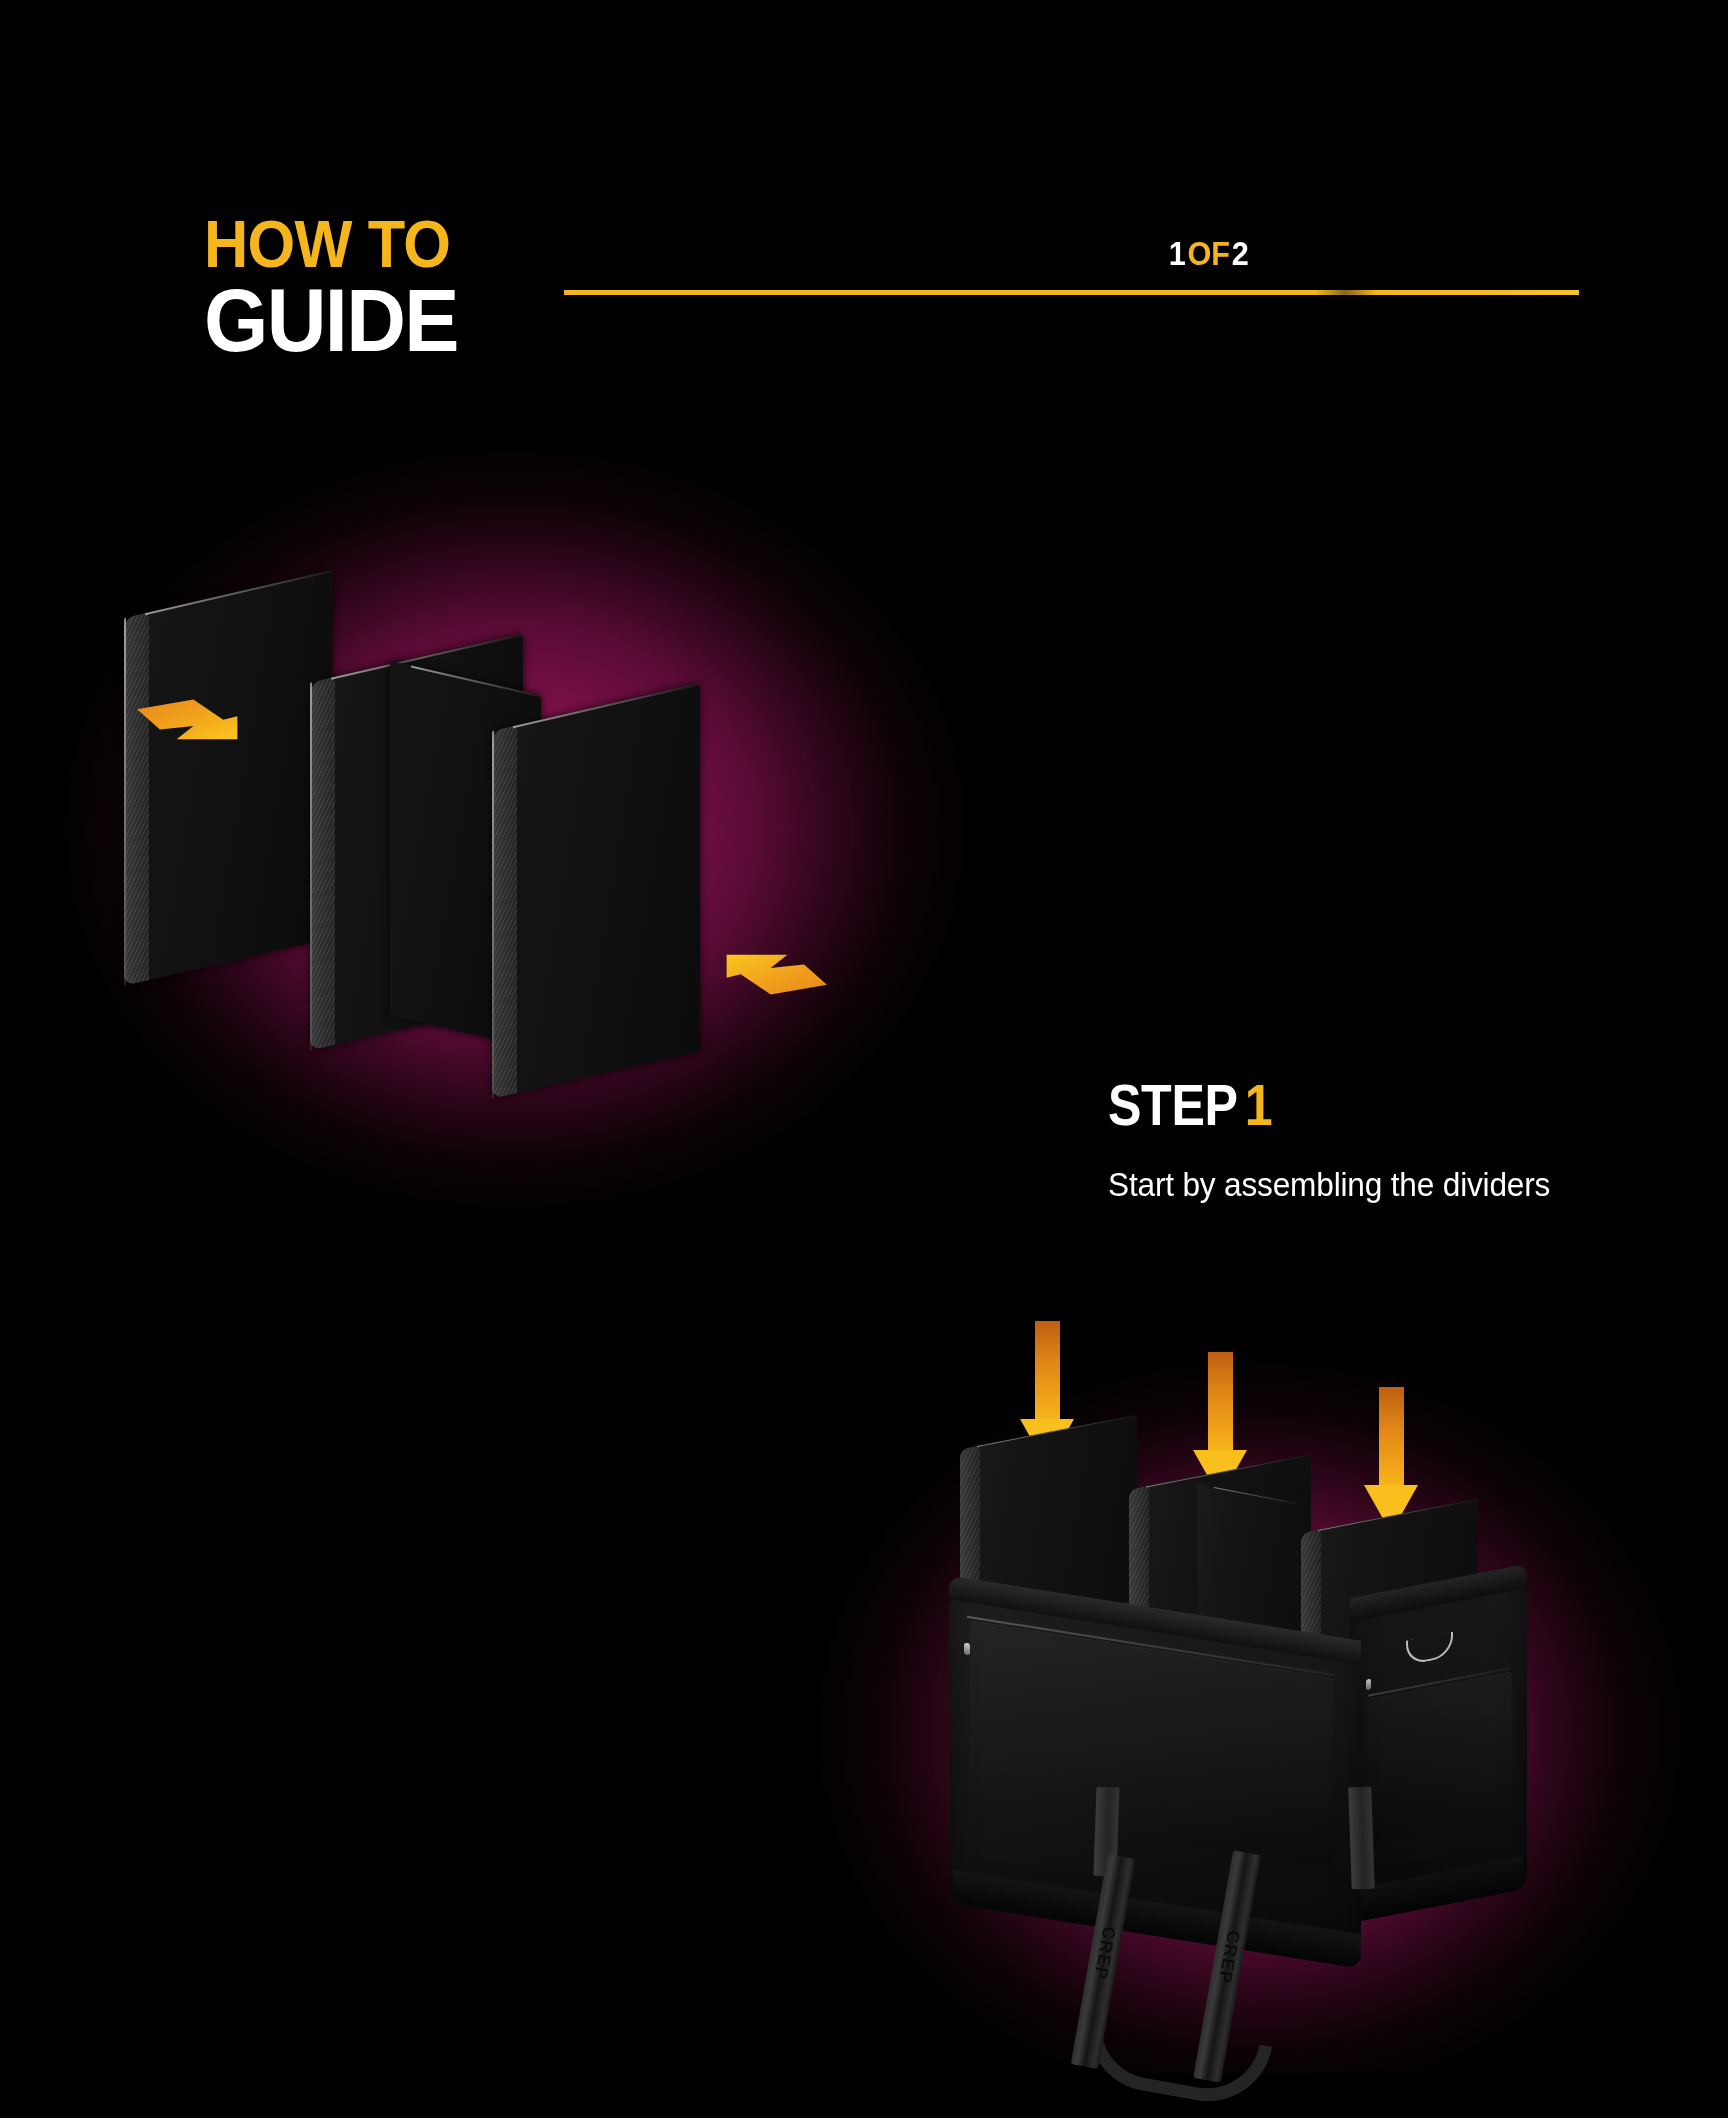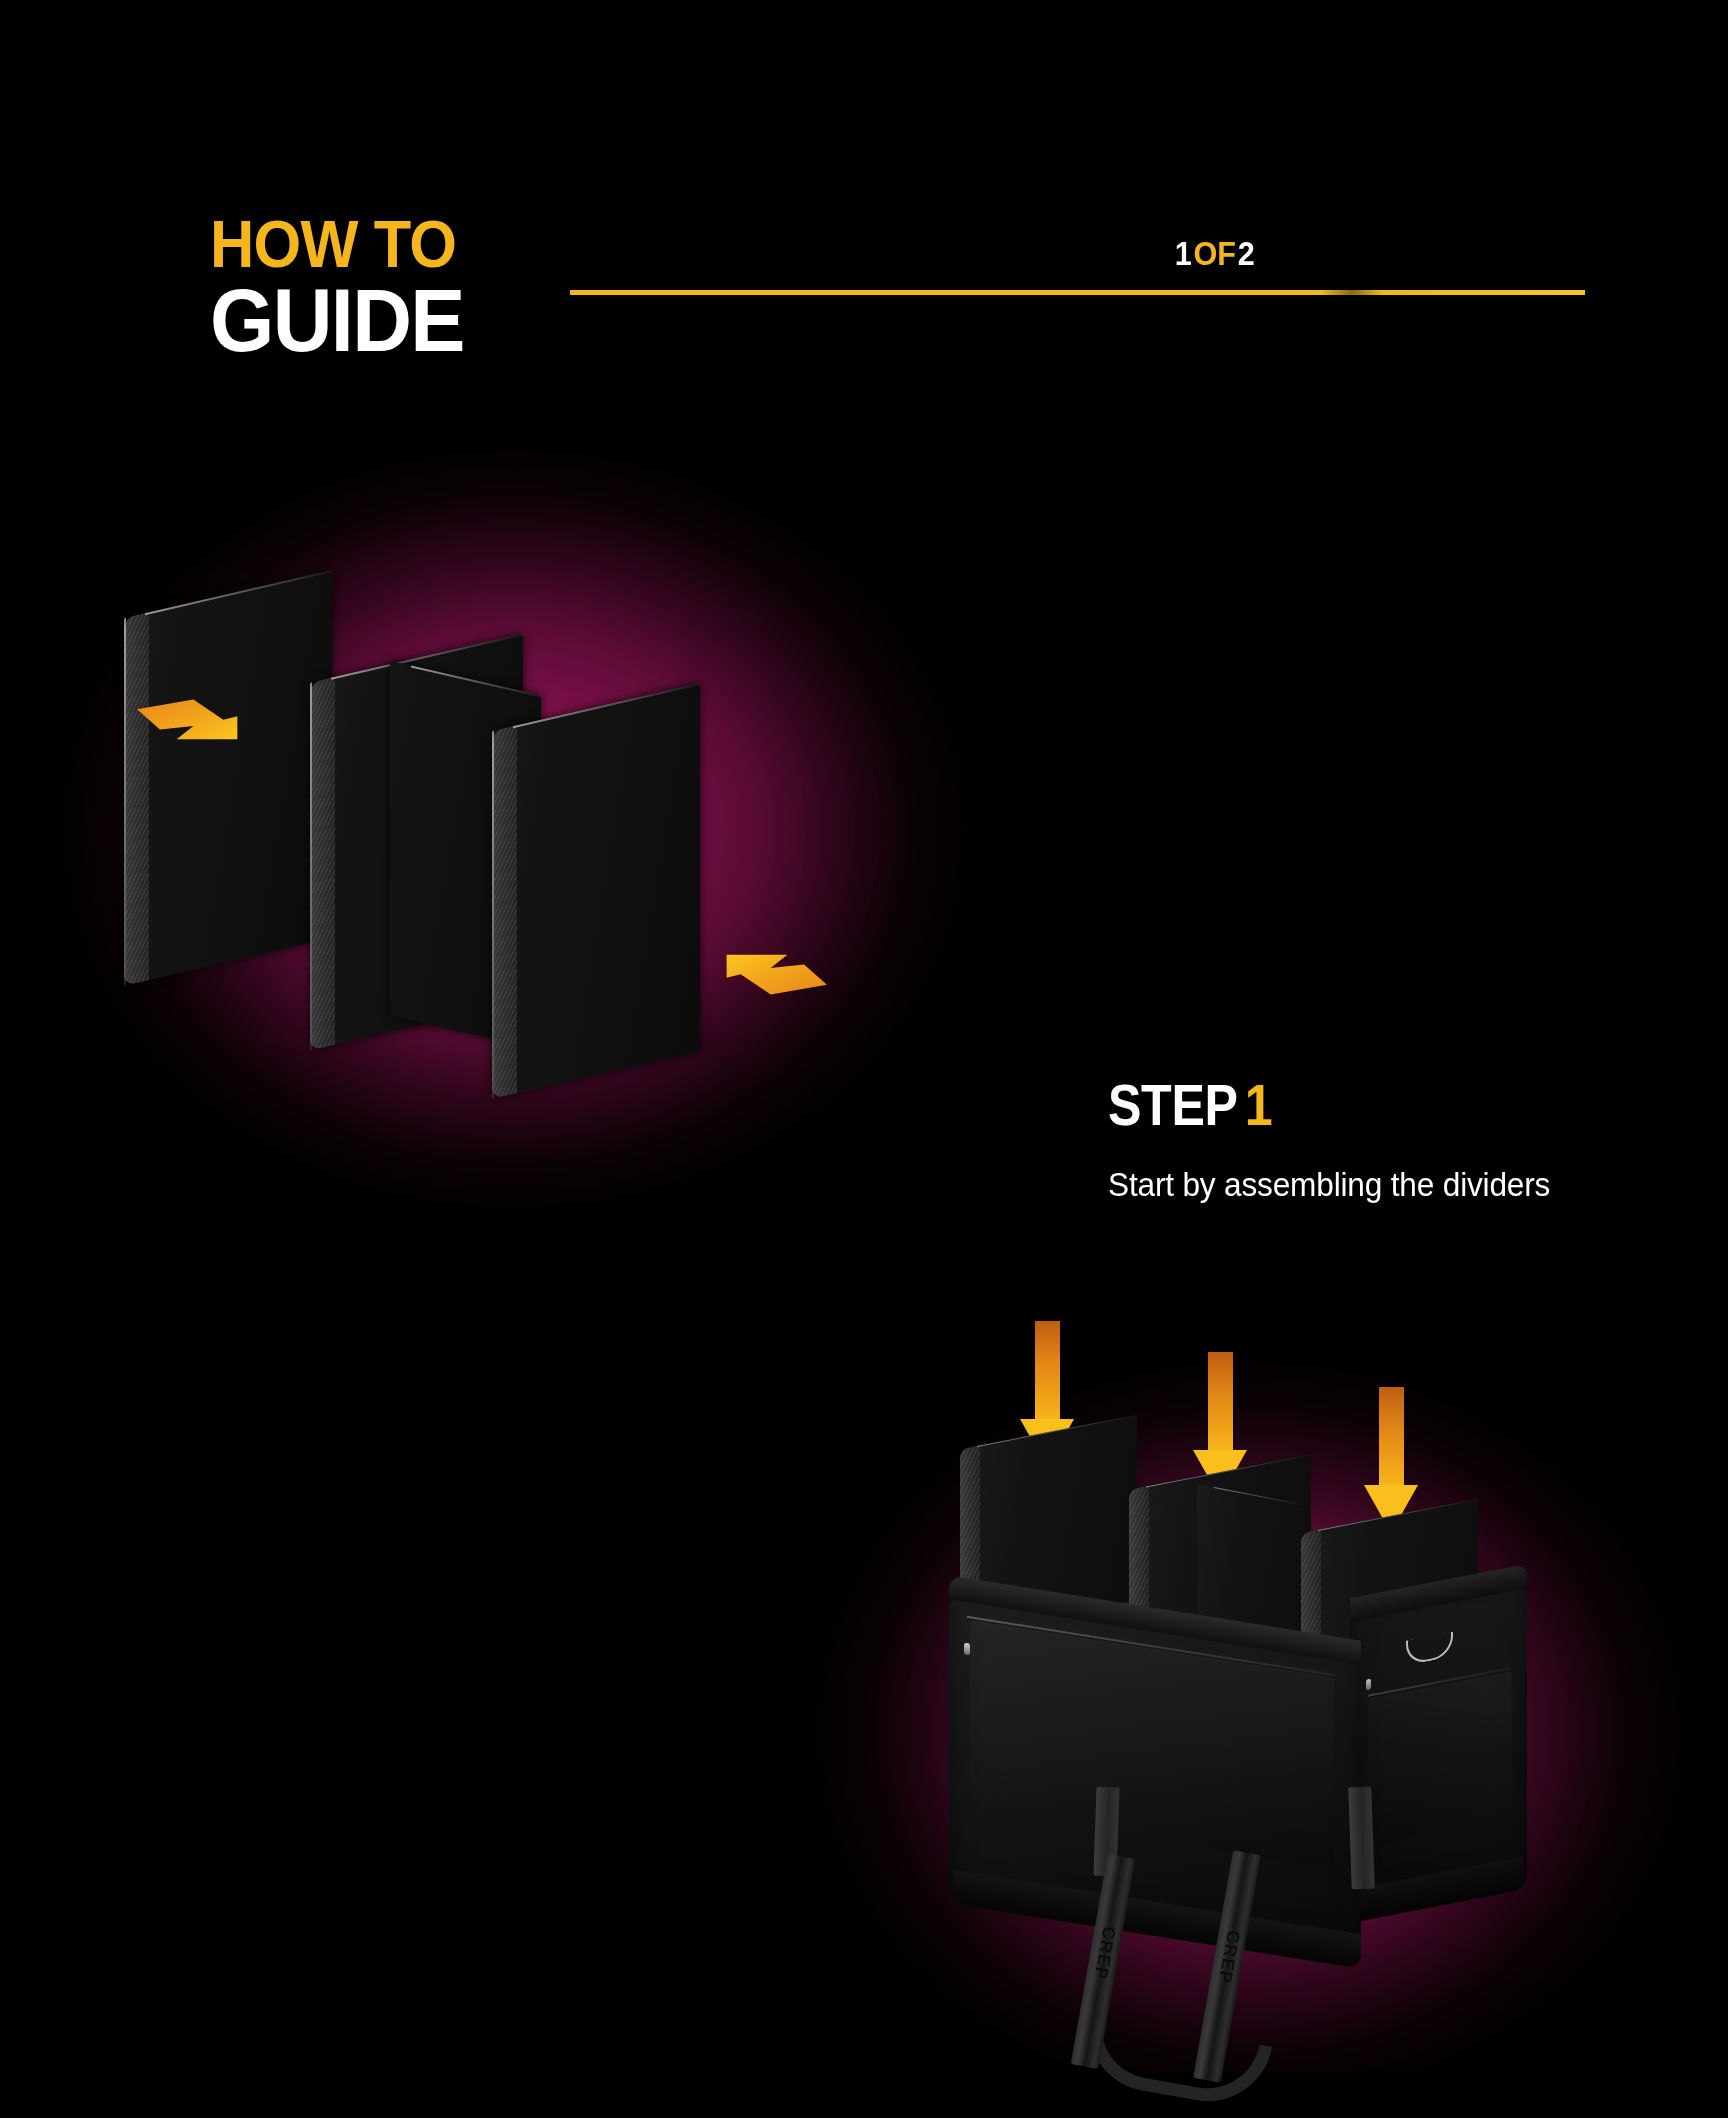--- a/index.html
+++ b/index.html
@@ -18,21 +18,21 @@
   .page {
     position: absolute;
     inset: 0;
     background: #000000;
     overflow: hidden;
   }
 
   
   .header {
     position: absolute;
-    left: 16px; top: 0;
+    left: 10px; top: 0;
     width: 1396px;
     height: 399px;
   }
   .title-block {
     position: absolute;
     left: 194px;
     top: 213px;
     width: 399px;
   }
   .title-howto {

